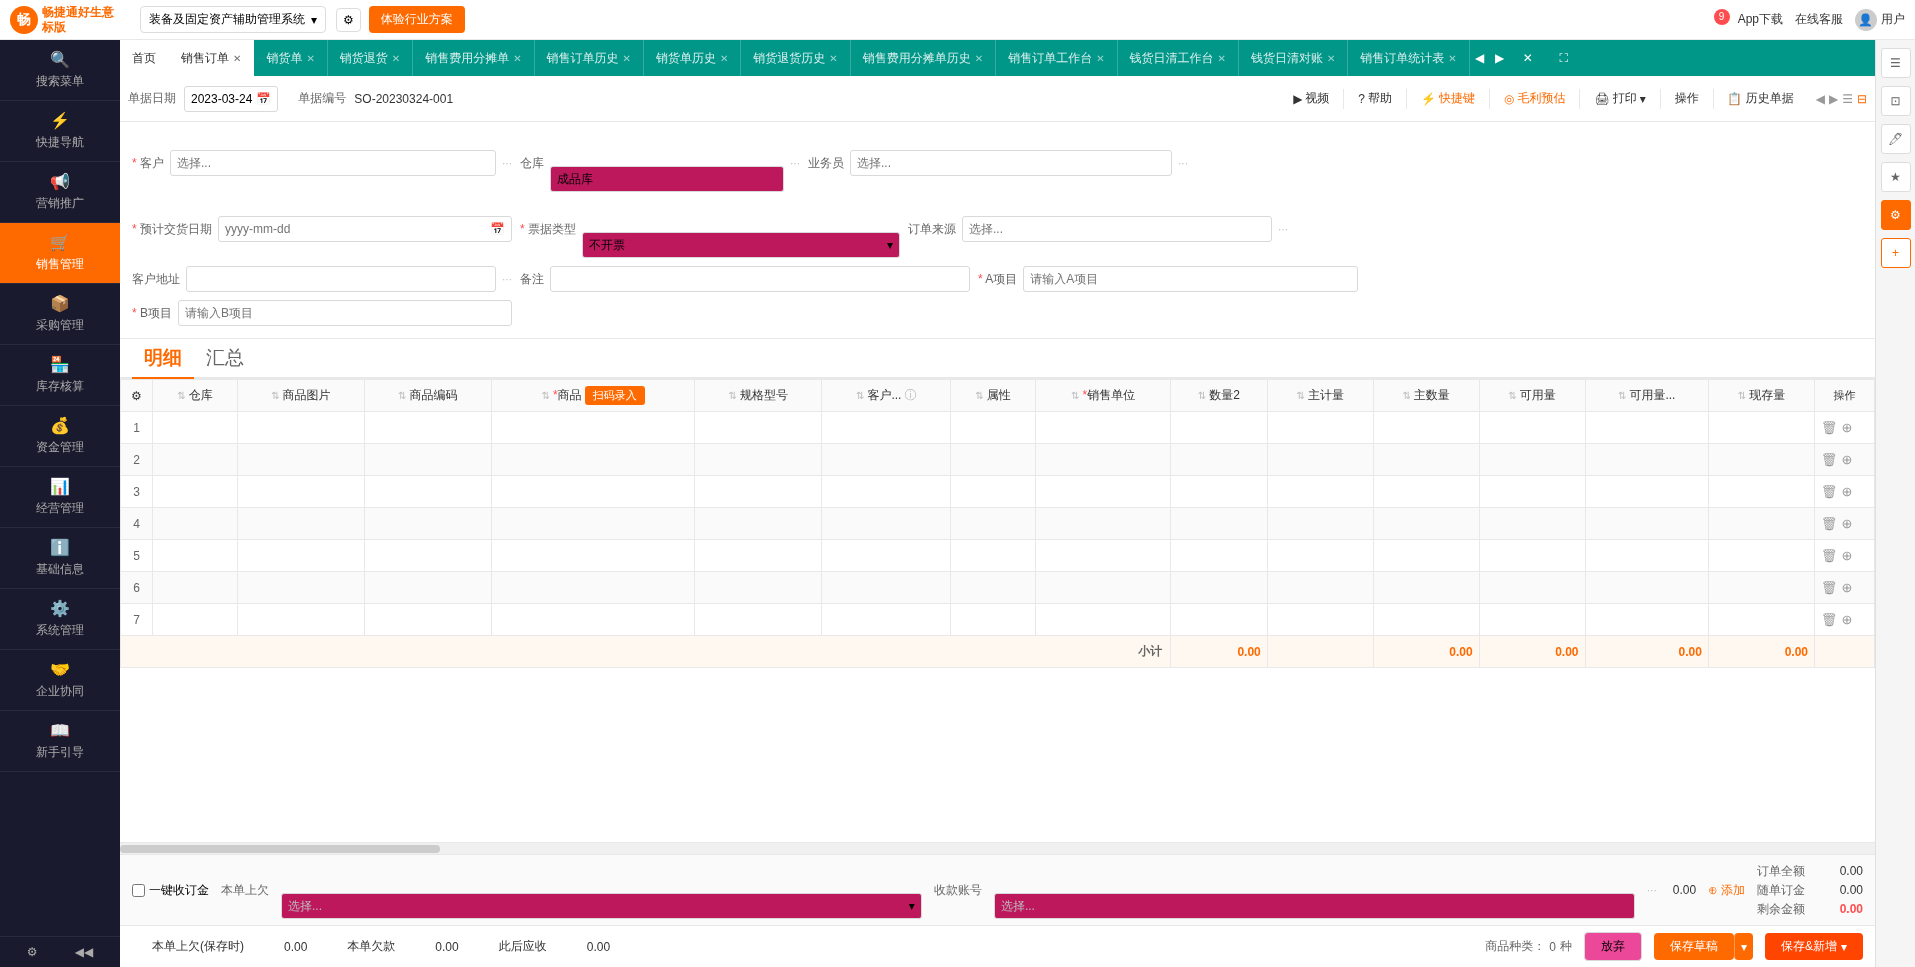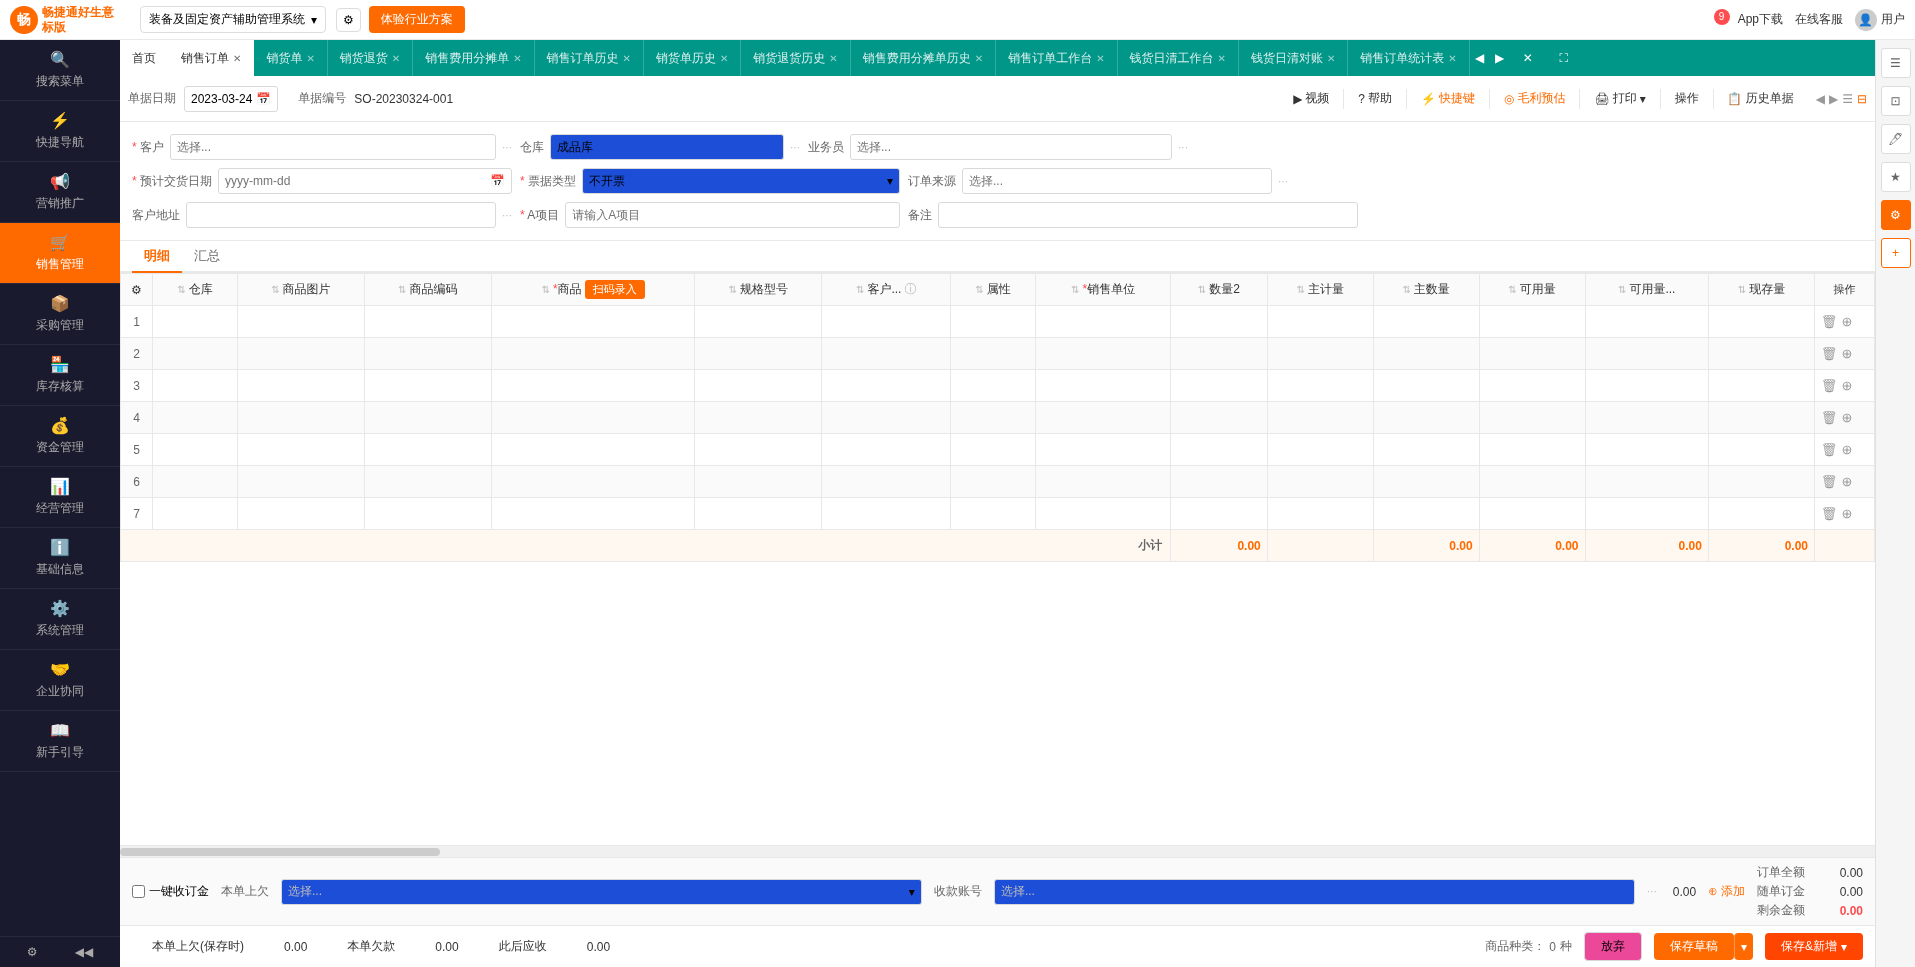--- a/index.html
+++ b/index.html
@@ -145,37 +145,37 @@
     .form-label { color: #666; white-space: nowrap; font-size: 12px; }
     .form-label.required::before { content: '* '; color: #ff4d4f; }
     .form-input {
       flex: 1; border: 1px solid #d9d9d9; border-radius: 3px;
       padding: 3px 6px; font-size: 12px; height: 26px; outline: none;
       color: #333; background: white;
     }
     .form-select {
       flex: 1; border: 1px solid #d9d9d9; border-radius: 3px;
       padding: 3px 6px; font-size: 12px; height: 26px; outline: none;
-      background: #1d4ed8; cursor: pointer;
-      display: flex; align-items: center; justify-content: space-between;
+      background: #be185d; cursor: pointer;
+      display: flex; align-items: center; justify-content: space-between; margin-top: 32px;
     }
     .ellipsis-btn { color: #bbb; cursor: pointer; font-size: 10px; }
     .date-field {
       display: flex; align-items: center; gap: 4px;
       border: 1px solid #d9d9d9; border-radius: 3px;
       padding: 3px 6px; height: 26px; flex: 1;
     }
 
     
     .content-tabs {
       display: flex; border-bottom: 2px solid #e8e8e8;
       background: white; padding: 0 12px;
     }
     .content-tab {
-      padding: 6px 12px; cursor: pointer; font-size: 13px; color: #666;
+      padding: 6px 12px; cursor: pointer; font-size: 19px; color: #666;
       border-bottom: 2px solid transparent; margin-bottom: -2px;
     }
     .content-tab.active { color: #ff6a00; border-bottom-color: #ff6a00; font-weight: bold; }
 
     
     .table-container {
       flex: 1; overflow-y: auto; overflow-x: auto; background: white;
     }
     table { width: 100%; border-collapse: collapse; min-width: 1400px; }
     thead th {
@@ -498,27 +498,33 @@
         <input class="form-input" style="flex: 1 1 0%;" placeholder="选择...">
         <span class="ellipsis-btn">···</span>
       </div>
     </div>
     <div class="form-row">
       <div class="form-group" style="min-width:280px;max-width:380px;">
         <span class="form-label">客户地址</span>
         <input class="form-input" style="flex: 1 1 0%;">
         <span class="ellipsis-btn">···</span>
       </div>
+      <div class="form-group" style="min-width:280px;max-width:450px;">
+        <span class="form-label">备注</span>
+        <input class="form-input" style="flex: 1 1 0%;">
+      </div>
       <div class="form-group" style="min-width:200px;max-width:380px;">
         <span class="form-label required">A项目</span>
         <input class="form-input" style="flex: 1 1 0%;" placeholder="请输入A项目">
       </div>
-      <div class="form-group" style="min-width:280px;max-width:450px;">
-        <span class="form-label">备注</span>
-        <input class="form-input" style="flex: 1 1 0%;">
+    </div>
+    <div class="form-row">
+      <div class="form-group" style="min-width:280px;max-width:380px;">
+        <span class="form-label required">B项目</span>
+        <input class="form-input" style="flex: 1 1 0%;" placeholder="请输入B项目">
       </div>
     </div>
   </div>
 
   <div class="content-tabs">
     <div class="content-tab active">明细</div>
     <div class="content-tab">汇总</div>
   </div>
 
   <div class="table-container">

